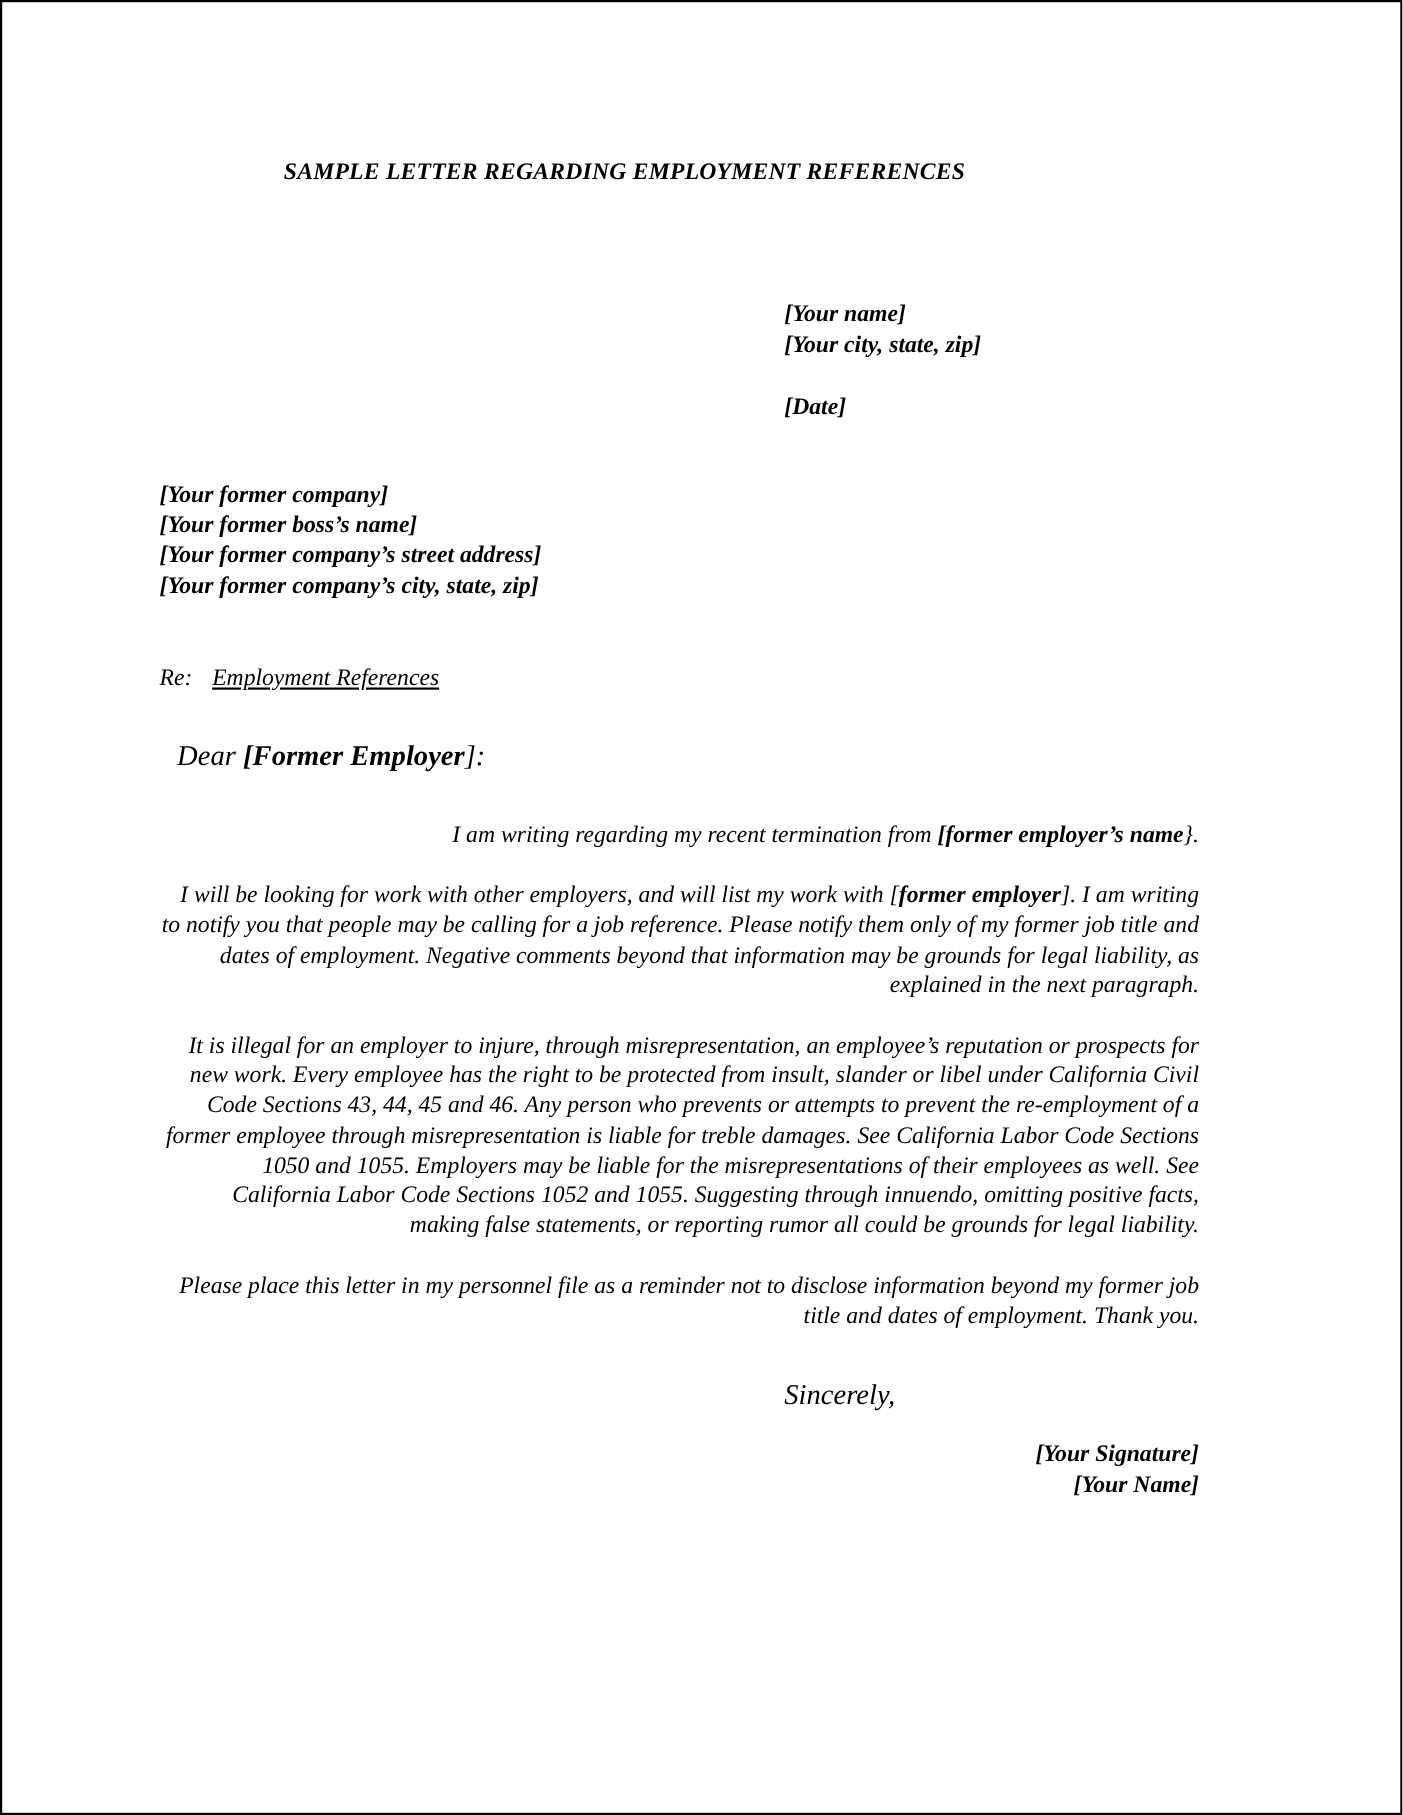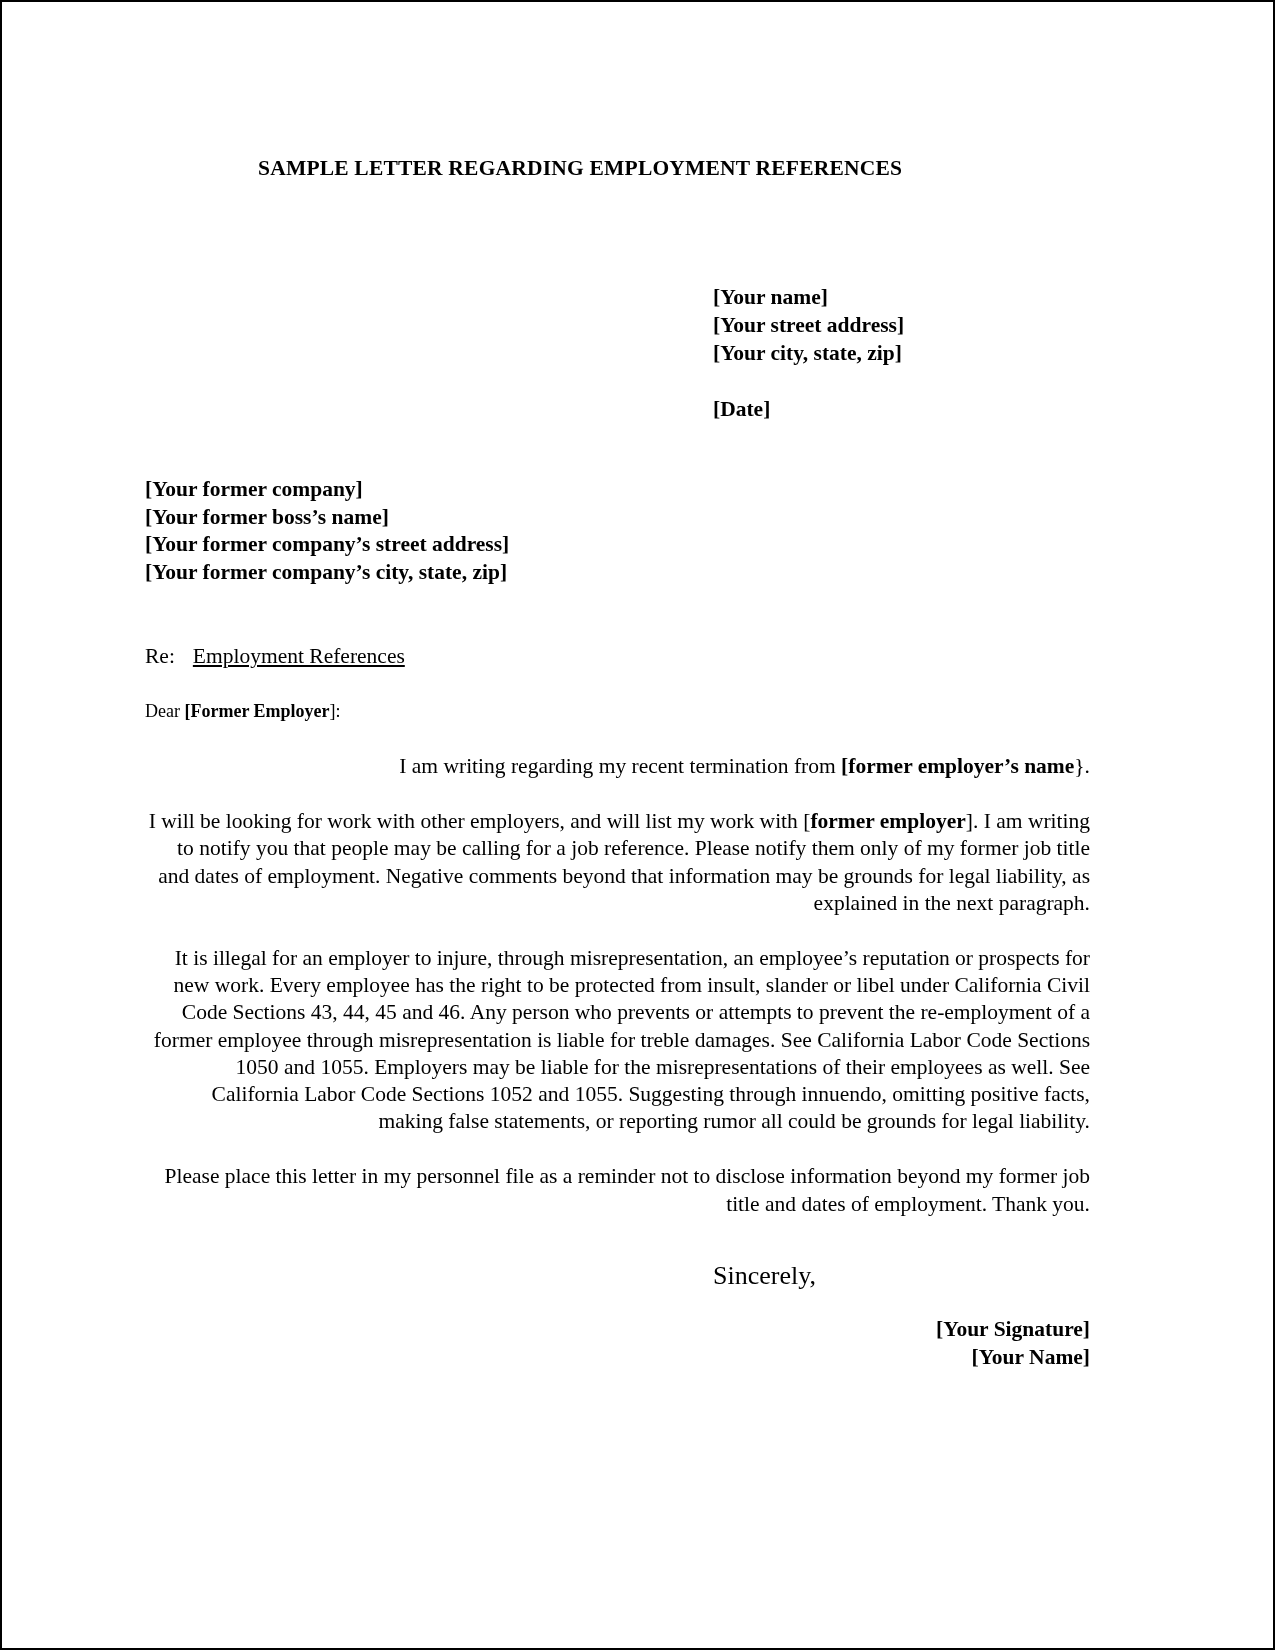--- a/index.html
+++ b/index.html
@@ -16,22 +16,23 @@
     width: 1275px;
     height: 1650px;
     background: #ffffff;
     border: 2px solid #000000;
     box-sizing: border-box;
     overflow: hidden;
   }
   .content {
     position: absolute;
     left: 143px;
-    top: 12px;
+    top: 0;
     width: 945px;
+    font-style: italic;
   }
   .doc-title {
     font-size: 21.5px;
     font-weight: bold;
     letter-spacing: 0.2px;
     margin: 0;
     padding-top: 142px;
     padding-left: 113px;
   }
   .sender-block {
@@ -63,23 +64,23 @@
     font-size: 21.5px;
     line-height: 28px;
   }
   .subject-label {
     margin-right: 18px;
   }
   .subject-value {
     text-decoration: underline;
   }
   .salutation {
-    margin: 0;
+    margin: 16px;
     padding-top: 27px;
-    font-size: 18px;
+    font-size: 26px;
     line-height: 28px;
   }
   .body-par {
     margin: 0;
     padding-top: 28px;
     font-size: 21.5px;
     line-height: 27.2px;
     text-align: right;
   }
   .closing {
@@ -104,21 +105,20 @@
 </head>
 <body>
 
 <div class="page">
   <div class="content">
 
     <h1 class="doc-title">SAMPLE LETTER REGARDING EMPLOYMENT REFERENCES</h1>
 
     <div class="sender-block">
       <span class="line">[Your name]</span>
-      <span class="line">[Your street address]</span>
       <span class="line">[Your city, state, zip]</span>
     </div>
 
     <div class="date-block">
       <span class="line">[Date]</span>
     </div>
 
     <div class="recipient-block">
       <span class="line">[Your former company]</span>
       <span class="line">[Your former boss’s name]</span>

